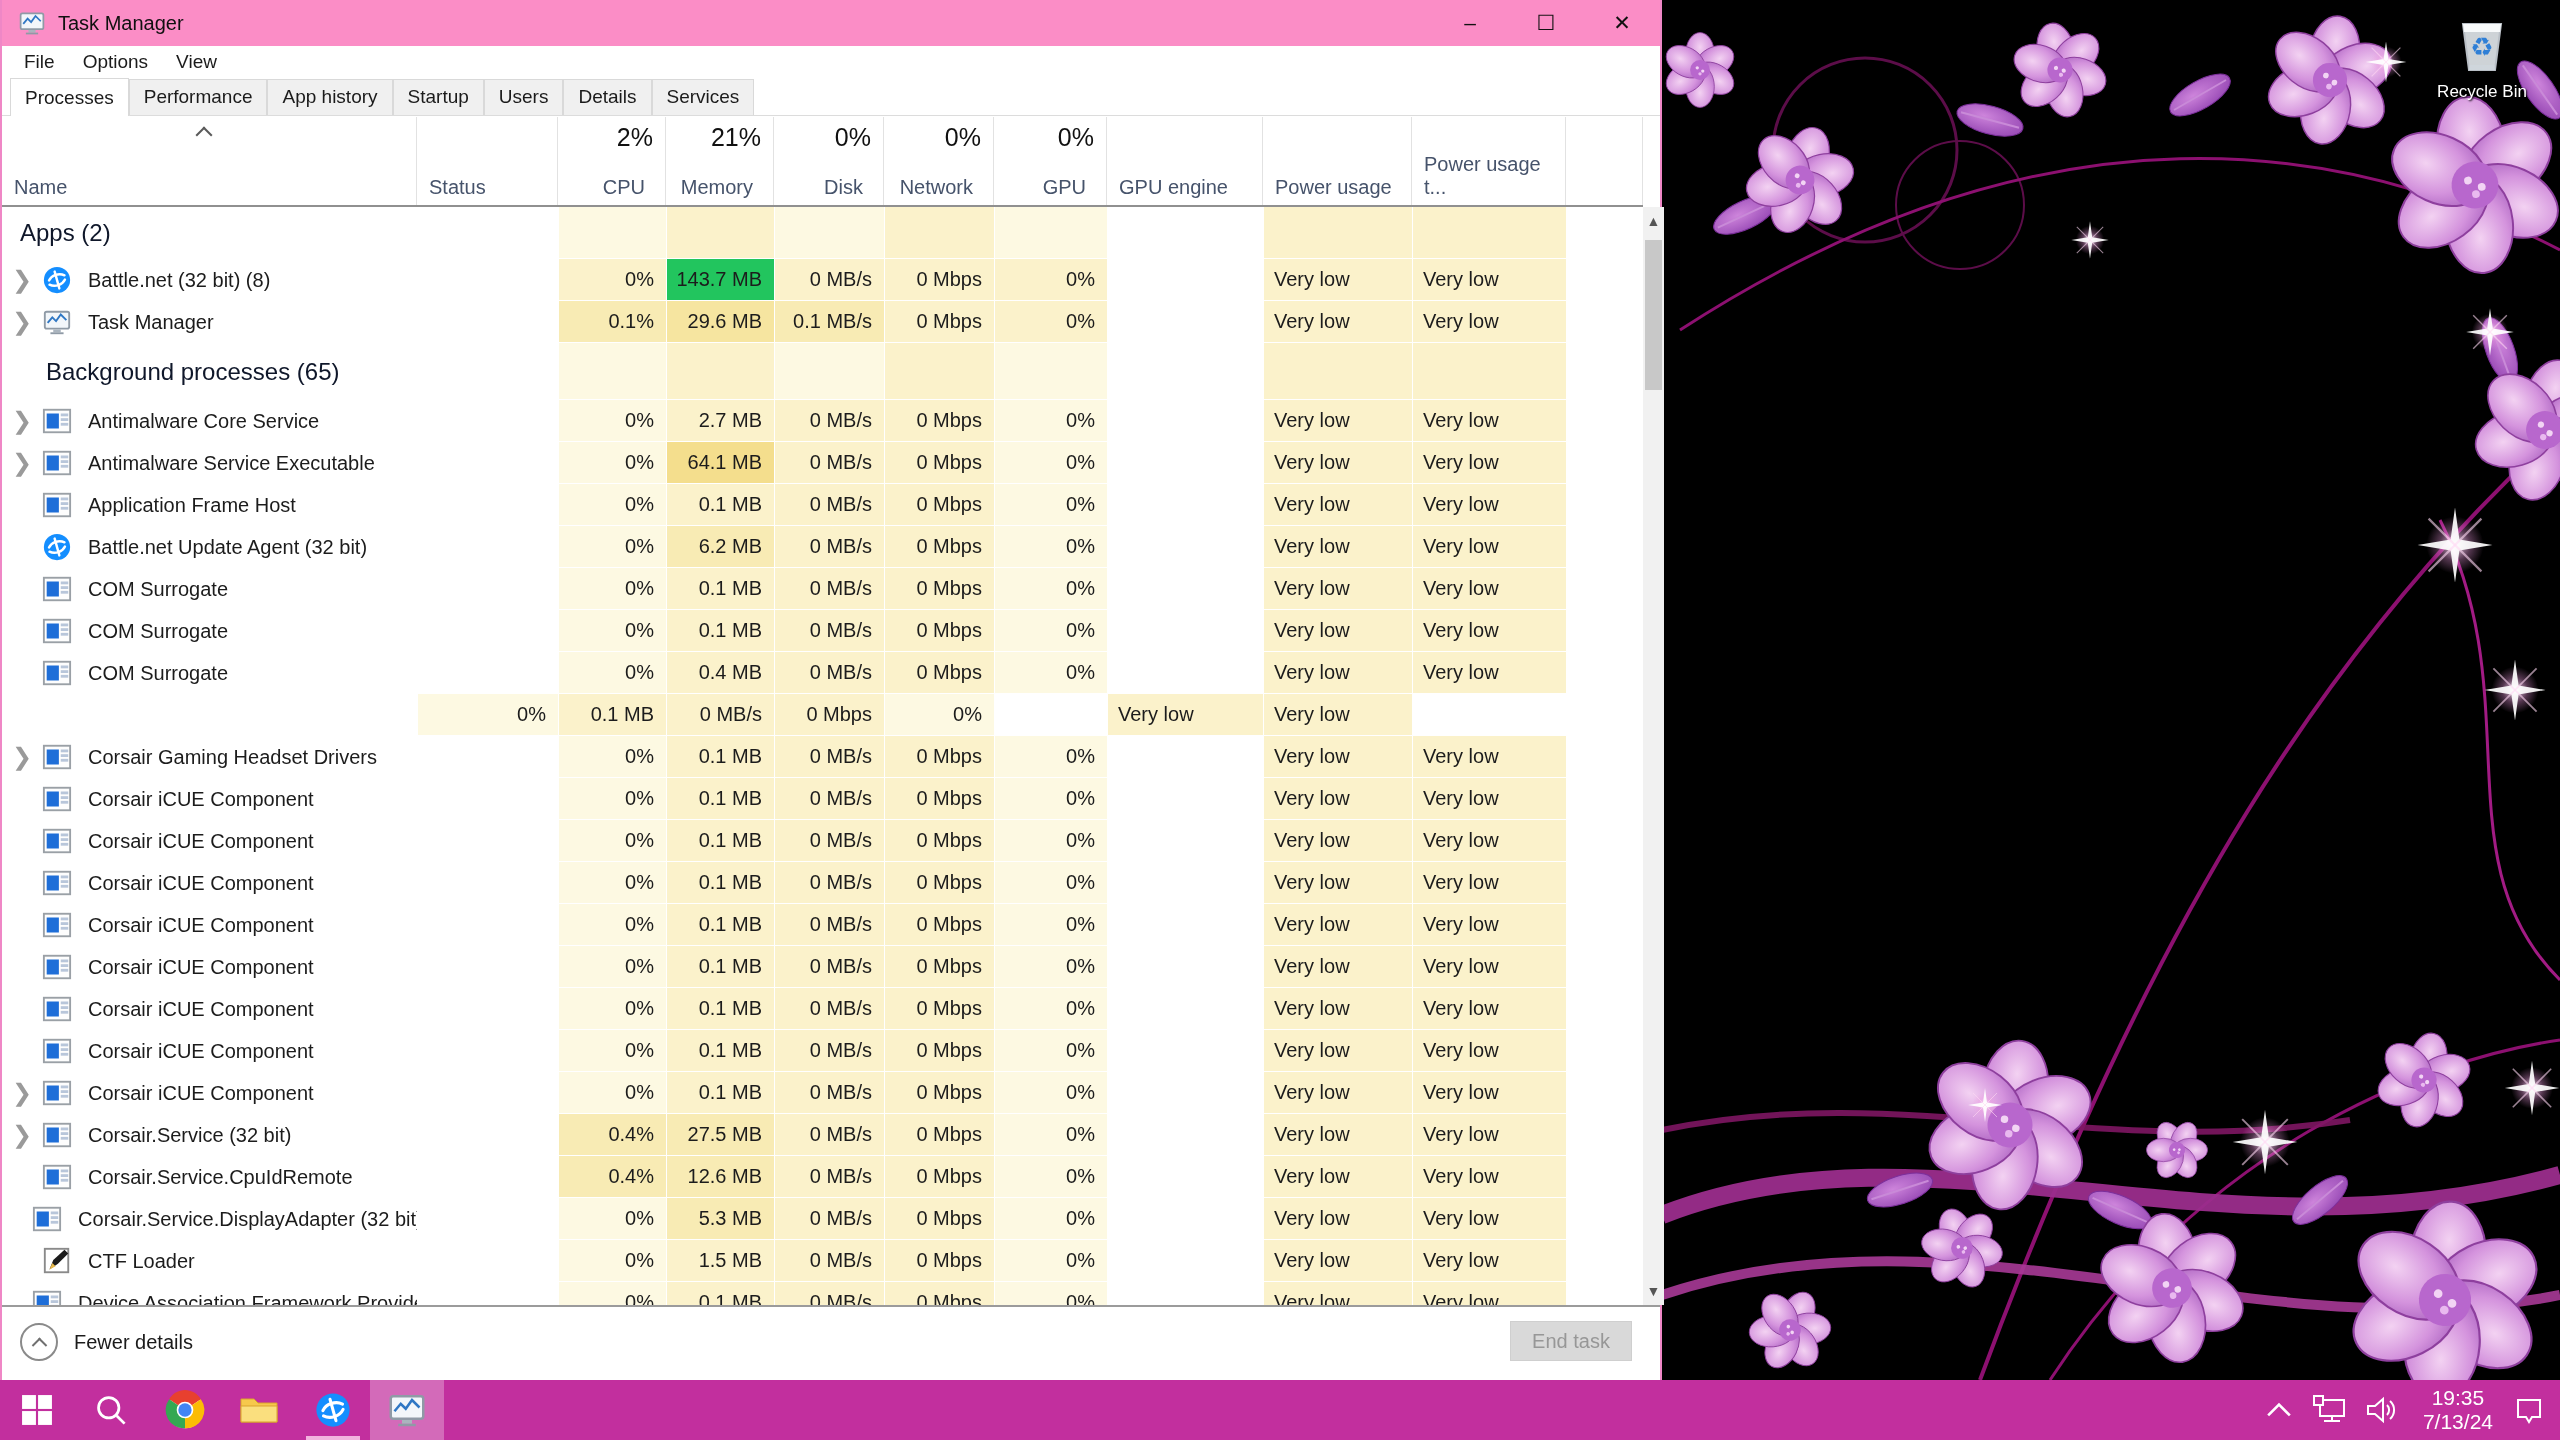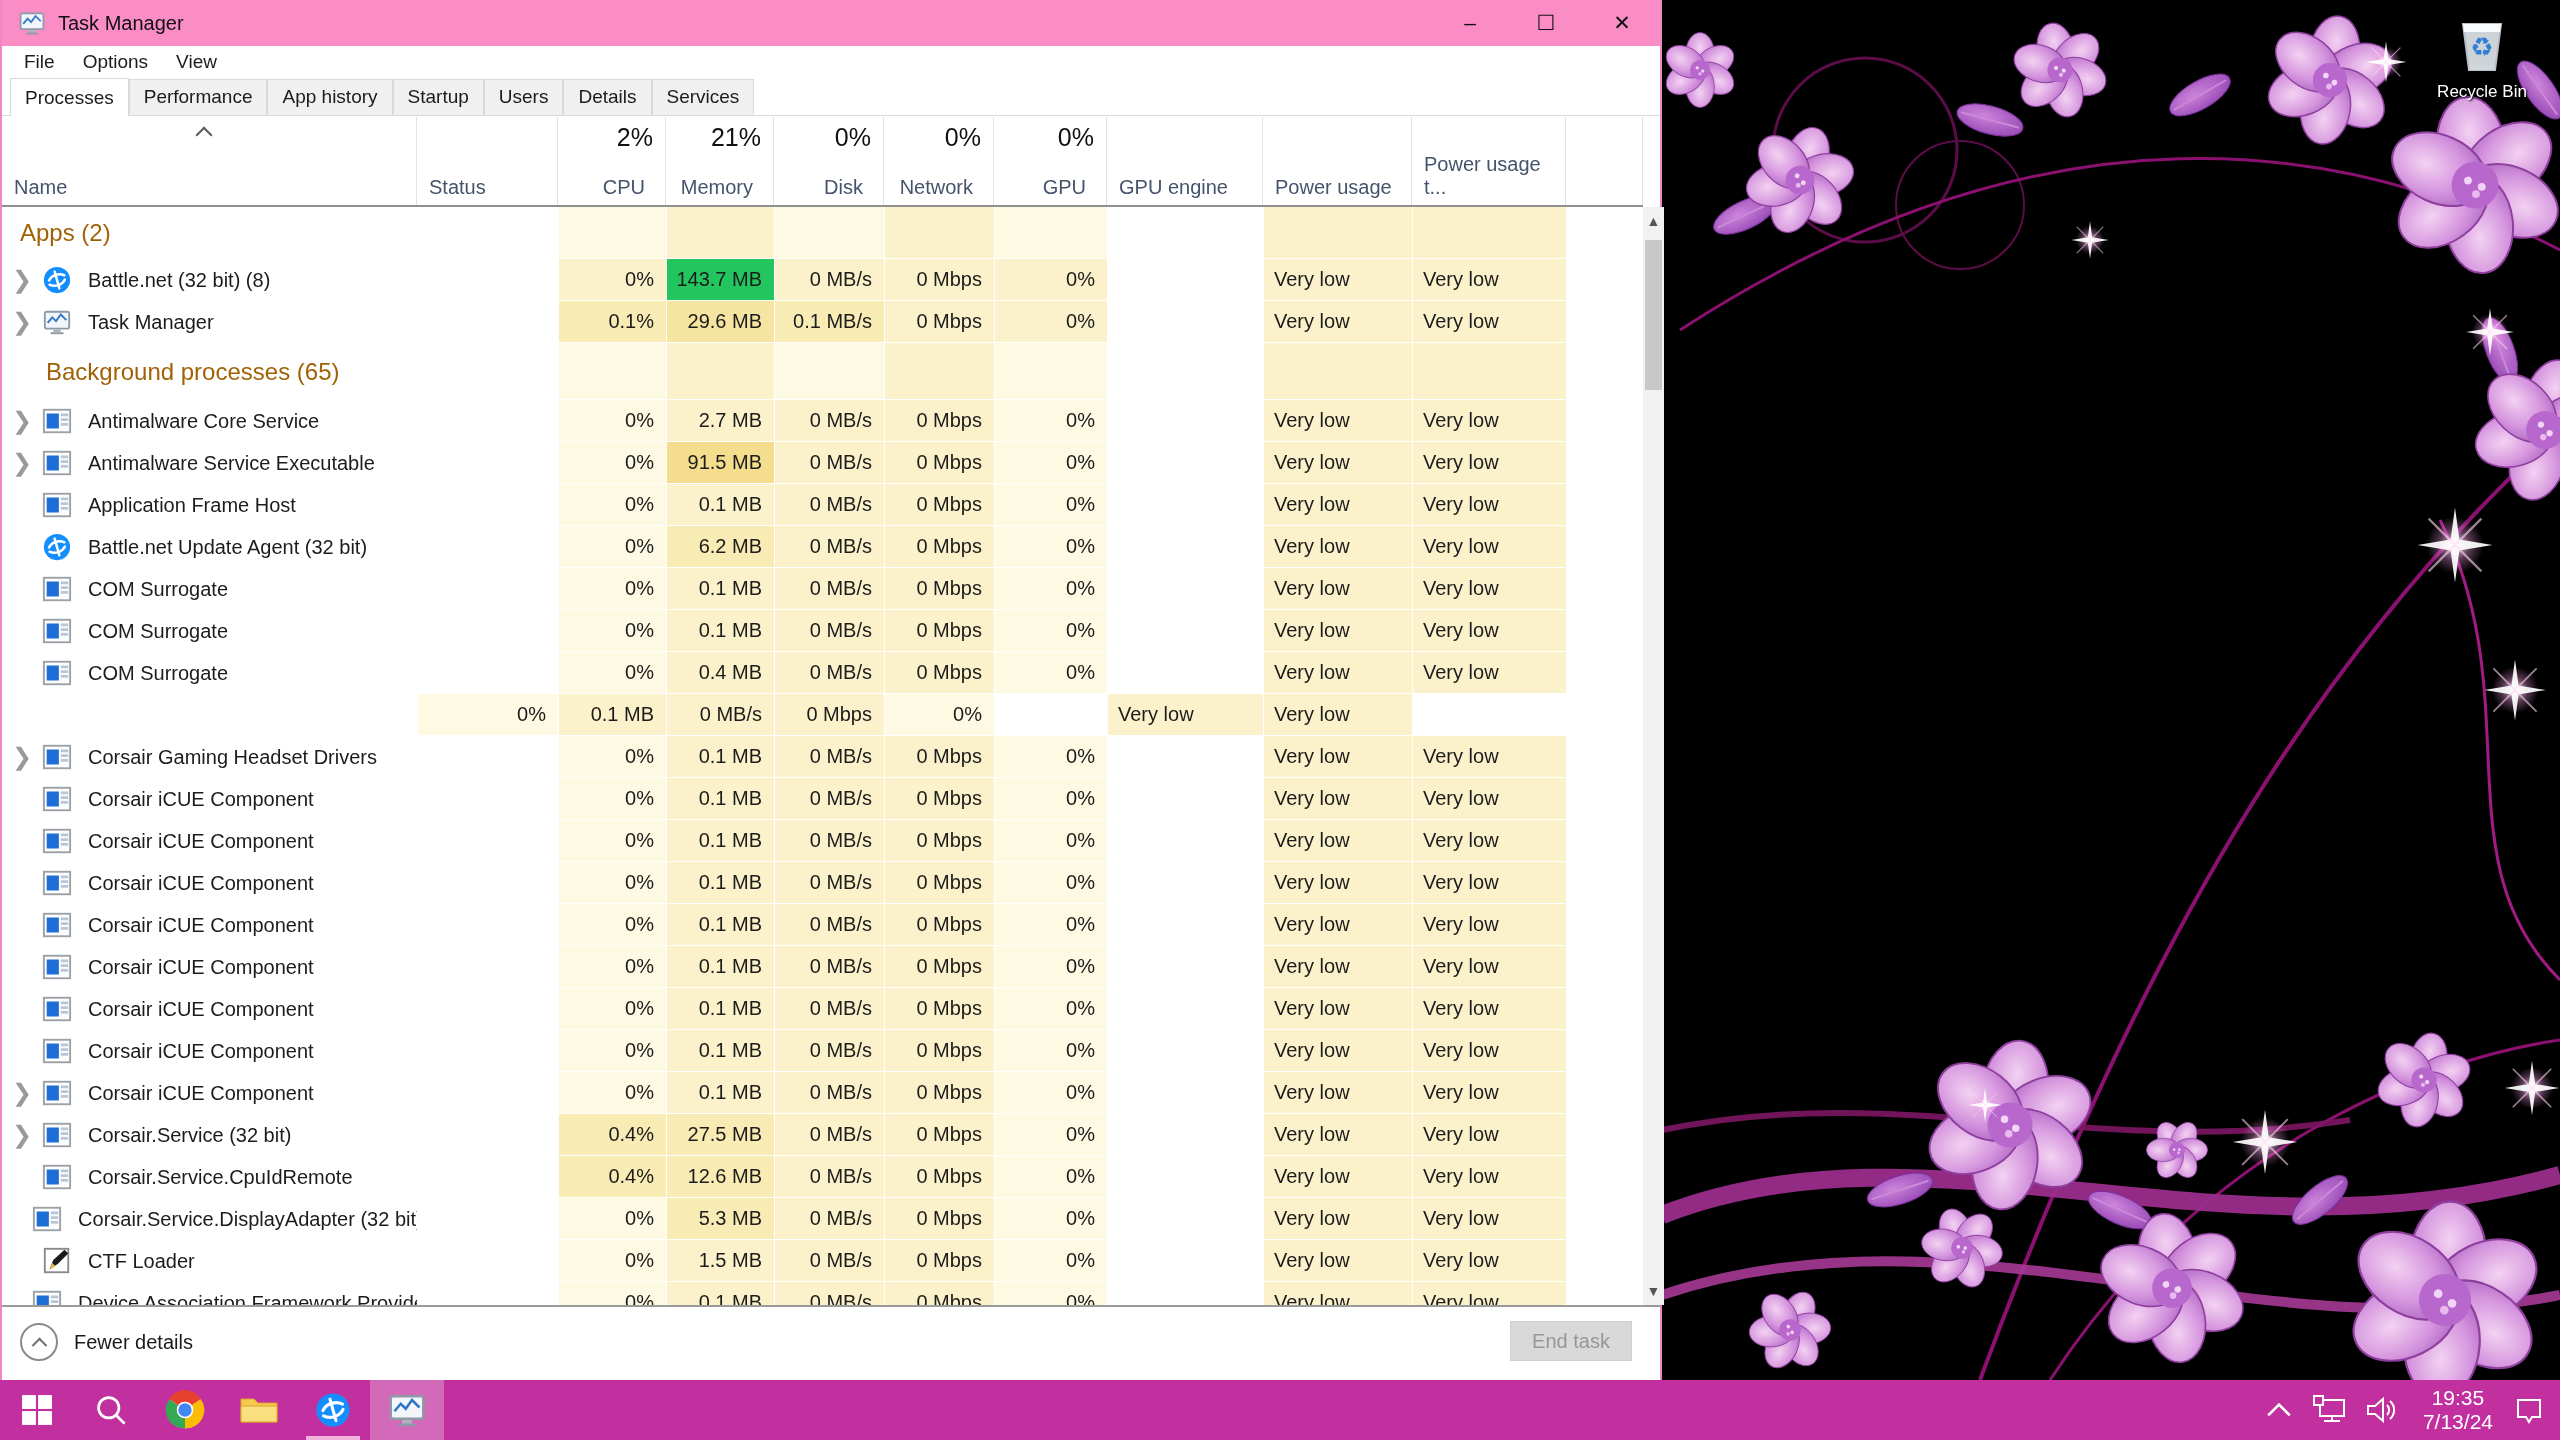--- a/index.html
+++ b/index.html
@@ -51,21 +51,21 @@
   .cell { position:relative; height:100%; }
   .vcell { border-left:1px solid #fff; border-bottom:1px solid #fff;
            display:flex; align-items:center; justify-content:flex-end;
            padding-right:12px; font-size:20px; color:#1c1c1c; }
   .vcell.lefttext { justify-content:flex-start; padding-left:10px; }
   .namecell { display:flex; align-items:center; background:#fff; }
   .chev { width:30px; margin-left:10px; font-size:24px; color:#9a9a9a; visibility:hidden; }
   .chev.show { visibility:visible; }
   .proc-icon { width:30px; height:30px; margin-right:16px; flex:0 0 30px; }
   .proc-name { font-size:20px; color:#1c1c1c; white-space:nowrap; }
-  .group-label { font-size:24px; color:#a16207; padding-left:18px; display:flex; align-items:center; background:#fff; }
+  .group-label { font-size:24px; color:#0f172a; padding-left:18px; display:flex; align-items:center; background:#fff; }
   .statuscell { background:#fff; }
 
   
   .scrollbar { position:absolute; left:1641px; top:207px; width:21px; height:1098px; background:#f1f1f1; }
   .sb-btn { position:absolute; left:0; width:21px; height:28px; display:flex; align-items:center;
             justify-content:center; color:#555; font-size:14px; }
   .sb-thumb { position:absolute; left:2px; top:33px; width:17px; height:150px; background:#c8c8c8; }
 
   
   .foot-sep { position:absolute; left:0; top:1305px; width:1658px; height:2px; background:#9b9b9b; }
@@ -361,21 +361,21 @@
                 <rect x="2" y="4" width="28" height="24" fill="#fdfdfd" stroke="#9aa0a6" stroke-width="2"></rect>
                 <rect x="5" y="8" width="13" height="16" fill="#1e6ed8"></rect>
                 <rect x="20" y="8" width="8" height="3" fill="#b8c6da"></rect>
                 <rect x="20" y="13" width="8" height="3" fill="#b8c6da"></rect>
                 <rect x="20" y="18" width="8" height="3" fill="#b8c6da"></rect>
               </svg></span>
       <span class="proc-name">Antimalware Service Executable</span>
     </div>
     <div class="cell statuscell"></div>
     <div class="cell vcell" style="background: rgb(253, 249, 226);">0%</div>
-    <div class="cell vcell" style="background: rgb(244, 222, 141);">91.5 MB</div>
+    <div class="cell vcell" style="background: rgb(244, 222, 141);">64.1 MB</div>
     <div class="cell vcell" style="background: rgb(251, 242, 203);">0 MB/s</div>
     <div class="cell vcell" style="background: rgb(251, 242, 203);">0 Mbps</div>
     <div class="cell vcell" style="background: rgb(253, 249, 226);">0%</div>
     <div class="cell vcell lefttext" style="background: rgb(255, 255, 255);"></div>
     <div class="cell vcell lefttext" style="background: rgb(251, 242, 203);">Very low</div>
     <div class="cell vcell lefttext" style="background: rgb(251, 242, 203);">Very low</div>
     <div class="cell"></div>
   </div>
         <div class="row proc-row grid-cols">
     <div class="cell namecell">

